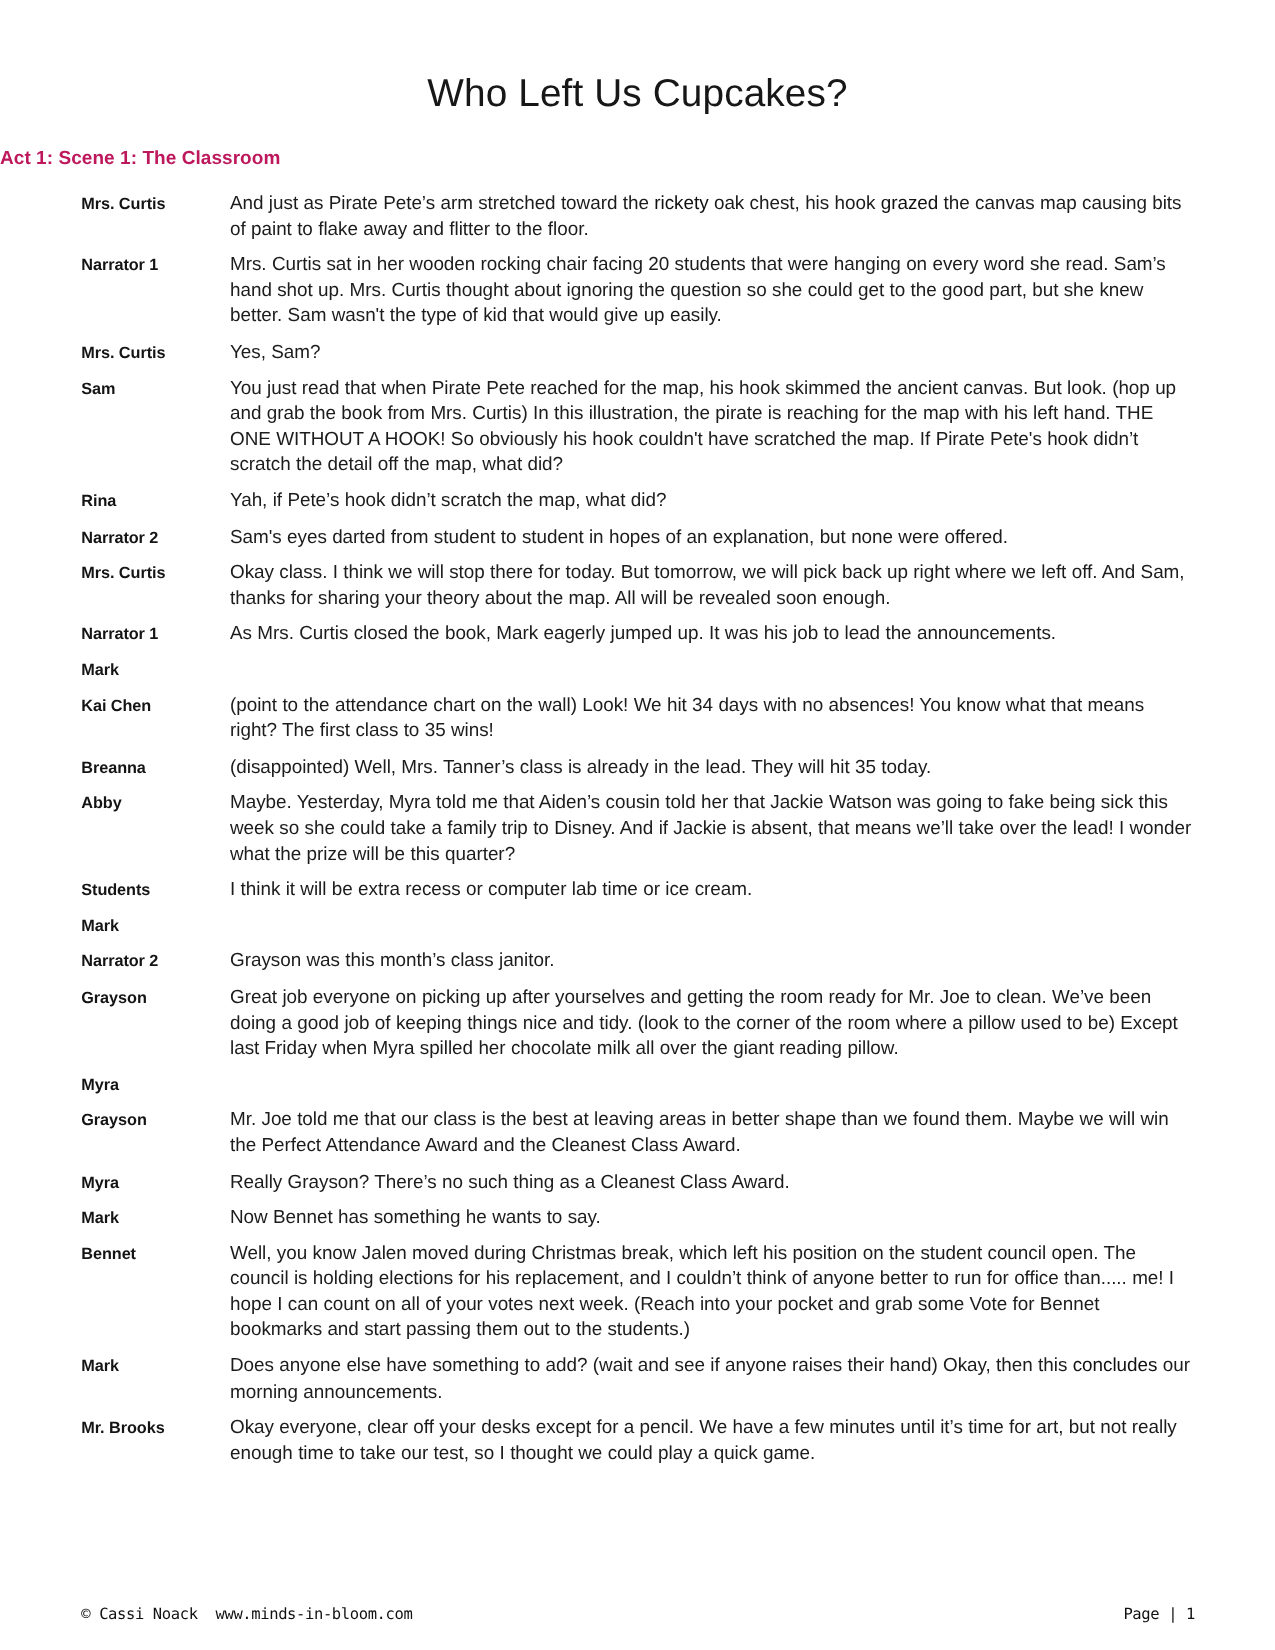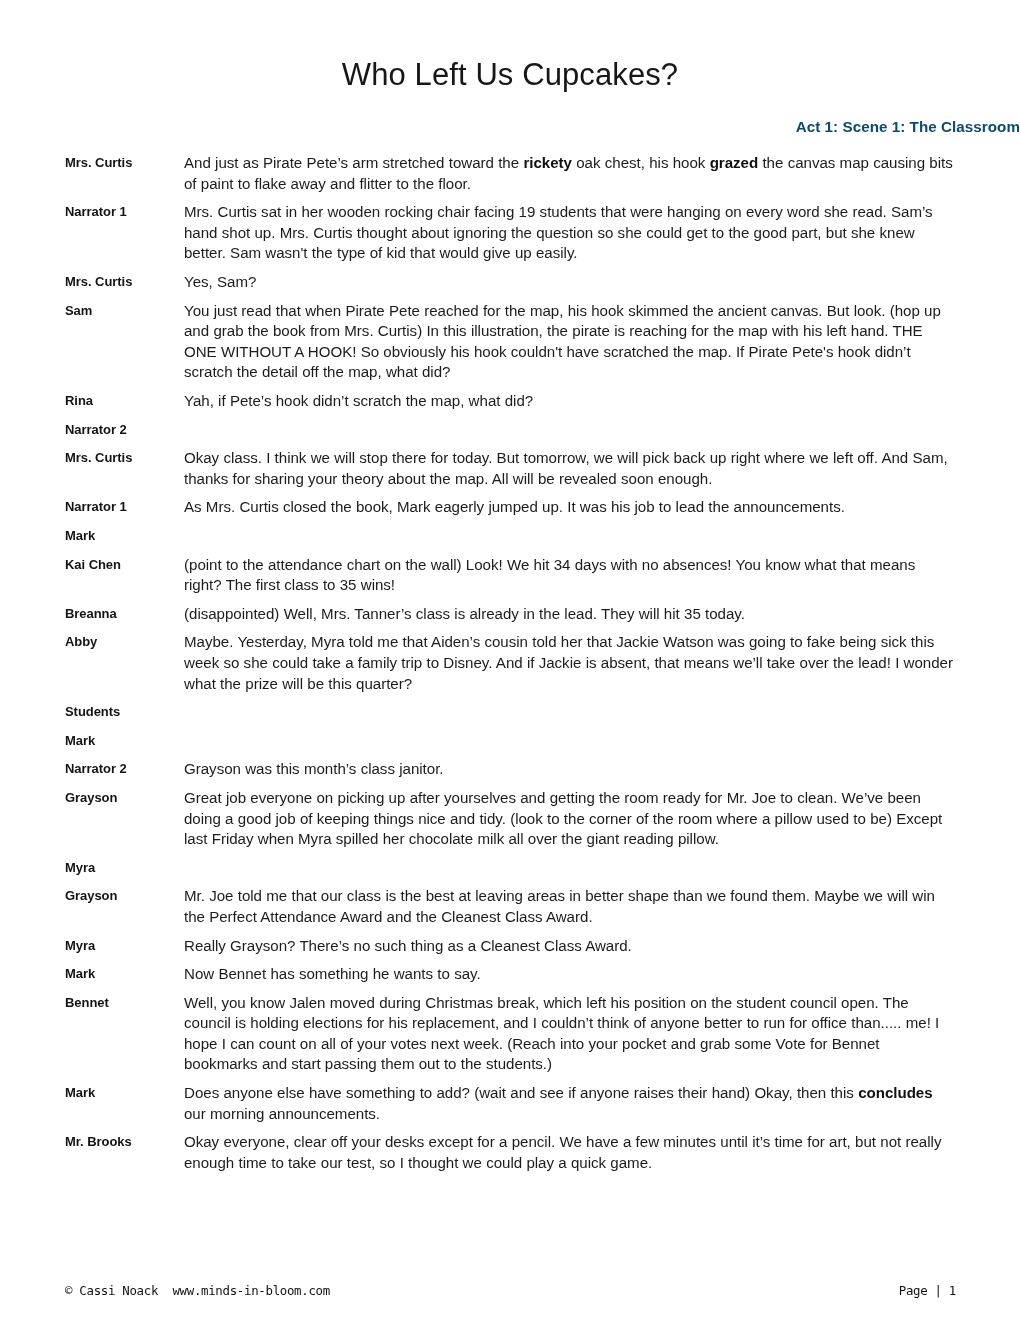--- a/index.html
+++ b/index.html
@@ -31,24 +31,24 @@
     font-size: 31px;
     font-weight: 400;
     line-height: 1.1;
     letter-spacing: 0.1px;
     color: #171717;
     margin: 0;
     padding-top: 58px;
   }
 
   .scene-heading {
-    text-align: right;
+    text-align: left;
     font-size: 15.2px;
     font-weight: bold;
-    color: #0c4a6e;
+    color: #be185d;
     margin: 0;
     padding-top: 26px;
     letter-spacing: 0.05px;
   }
 
   
   .script {
     margin-top: 18px;
     padding-left: 65px;
     padding-right: 64px;
@@ -76,21 +76,21 @@
     font-size: 15.1px;
     font-weight: 400;
     line-height: 20.6px;
     color: #1c1c1c;
     letter-spacing: -0.02px;
     word-spacing: 0.1px;
     text-align: left;
   }
 
   .dialogue b {
-    font-weight: bold;
+    font-weight: normal;
     color: #111;
   }
 
   
   .footer {
     position: absolute;
     left: 65px;
     right: 64px;
     bottom: 22px;
     display: flex;
@@ -114,36 +114,37 @@
 
   <div class="scene-heading">Act 1: Scene 1: The Classroom</div>
 
   <div class="script" id="script-body">
       <div class="line-row">
         <div class="speaker">Mrs. Curtis</div>
         <div class="dialogue">And just as Pirate Pete’s arm stretched toward the <b>rickety</b> oak chest, his hook <b>grazed</b> the canvas map causing bits of paint to flake away and flitter to the floor.</div>
       </div>
       <div class="line-row">
         <div class="speaker">Narrator 1</div>
-        <div class="dialogue">Mrs. Curtis sat in her wooden rocking chair facing 19 students that were hanging on every word she read.  Sam’s hand shot up.  Mrs. Curtis thought about ignoring the question so she could get to the good part, but she knew better.  Sam wasn't the type of kid that would give up easily.</div>
+        <div class="dialogue">Mrs. Curtis sat in her wooden rocking chair facing 20 students that were hanging on every word she read.  Sam’s hand shot up.  Mrs. Curtis thought about ignoring the question so she could get to the good part, but she knew better.  Sam wasn't the type of kid that would give up easily.</div>
       </div>
       <div class="line-row">
         <div class="speaker">Mrs. Curtis</div>
         <div class="dialogue">Yes, Sam?</div>
       </div>
       <div class="line-row">
         <div class="speaker">Sam</div>
         <div class="dialogue">You just read that when Pirate Pete reached for the map, his hook skimmed the ancient canvas.  But look.  (hop up and grab the book from Mrs. Curtis) In this illustration, the pirate is reaching for the map with his left hand. THE ONE WITHOUT A HOOK! So obviously his hook couldn't have scratched the map. If Pirate Pete's hook didn’t scratch the detail off the map, what did?</div>
       </div>
       <div class="line-row">
         <div class="speaker">Rina</div>
         <div class="dialogue">Yah, if Pete’s hook didn’t scratch the map, what did?</div>
       </div>
       <div class="line-row">
         <div class="speaker">Narrator 2</div>
+        <div class="dialogue">Sam's eyes darted from student to student in hopes of an explanation, but none were offered.</div>
       </div>
       <div class="line-row">
         <div class="speaker">Mrs. Curtis</div>
         <div class="dialogue">Okay class.  I think we will stop there for today.  But tomorrow, we will pick back up right where we left off.  And Sam, thanks for sharing your theory about the map.  All will be revealed soon enough.</div>
       </div>
       <div class="line-row">
         <div class="speaker">Narrator 1</div>
         <div class="dialogue">As Mrs. Curtis closed the book, Mark eagerly jumped up. It was his job to lead the announcements.</div>
       </div>
       <div class="line-row">
@@ -156,20 +157,21 @@
       <div class="line-row">
         <div class="speaker">Breanna</div>
         <div class="dialogue">(disappointed) Well, Mrs. Tanner’s class is already in the lead. They will hit 35 today.</div>
       </div>
       <div class="line-row">
         <div class="speaker">Abby</div>
         <div class="dialogue">Maybe. Yesterday, Myra told me that Aiden’s cousin told her that Jackie Watson was going to fake being sick this week so she could take a family trip to Disney. And if Jackie is absent, that means we’ll take over the lead!  I wonder what the prize will be this quarter?</div>
       </div>
       <div class="line-row">
         <div class="speaker">Students</div>
+        <div class="dialogue">I think it will be extra recess or computer lab time or ice cream.</div>
       </div>
       <div class="line-row">
         <div class="speaker">Mark</div>
       </div>
       <div class="line-row">
         <div class="speaker">Narrator 2</div>
         <div class="dialogue">Grayson was this month’s class janitor.</div>
       </div>
       <div class="line-row">
         <div class="speaker">Grayson</div>

